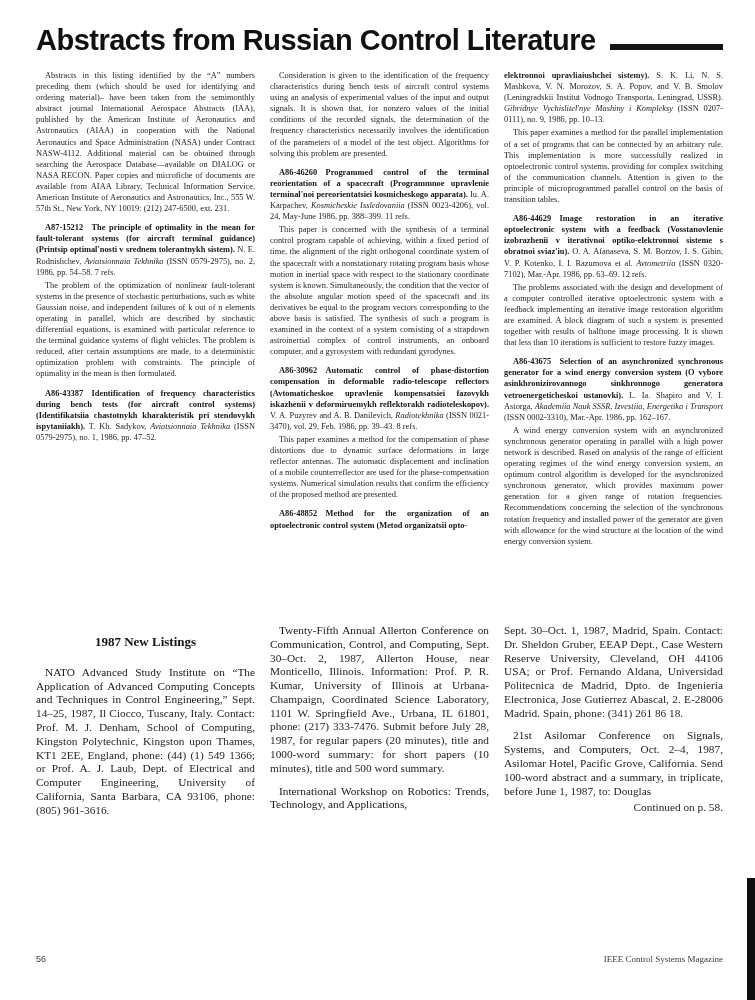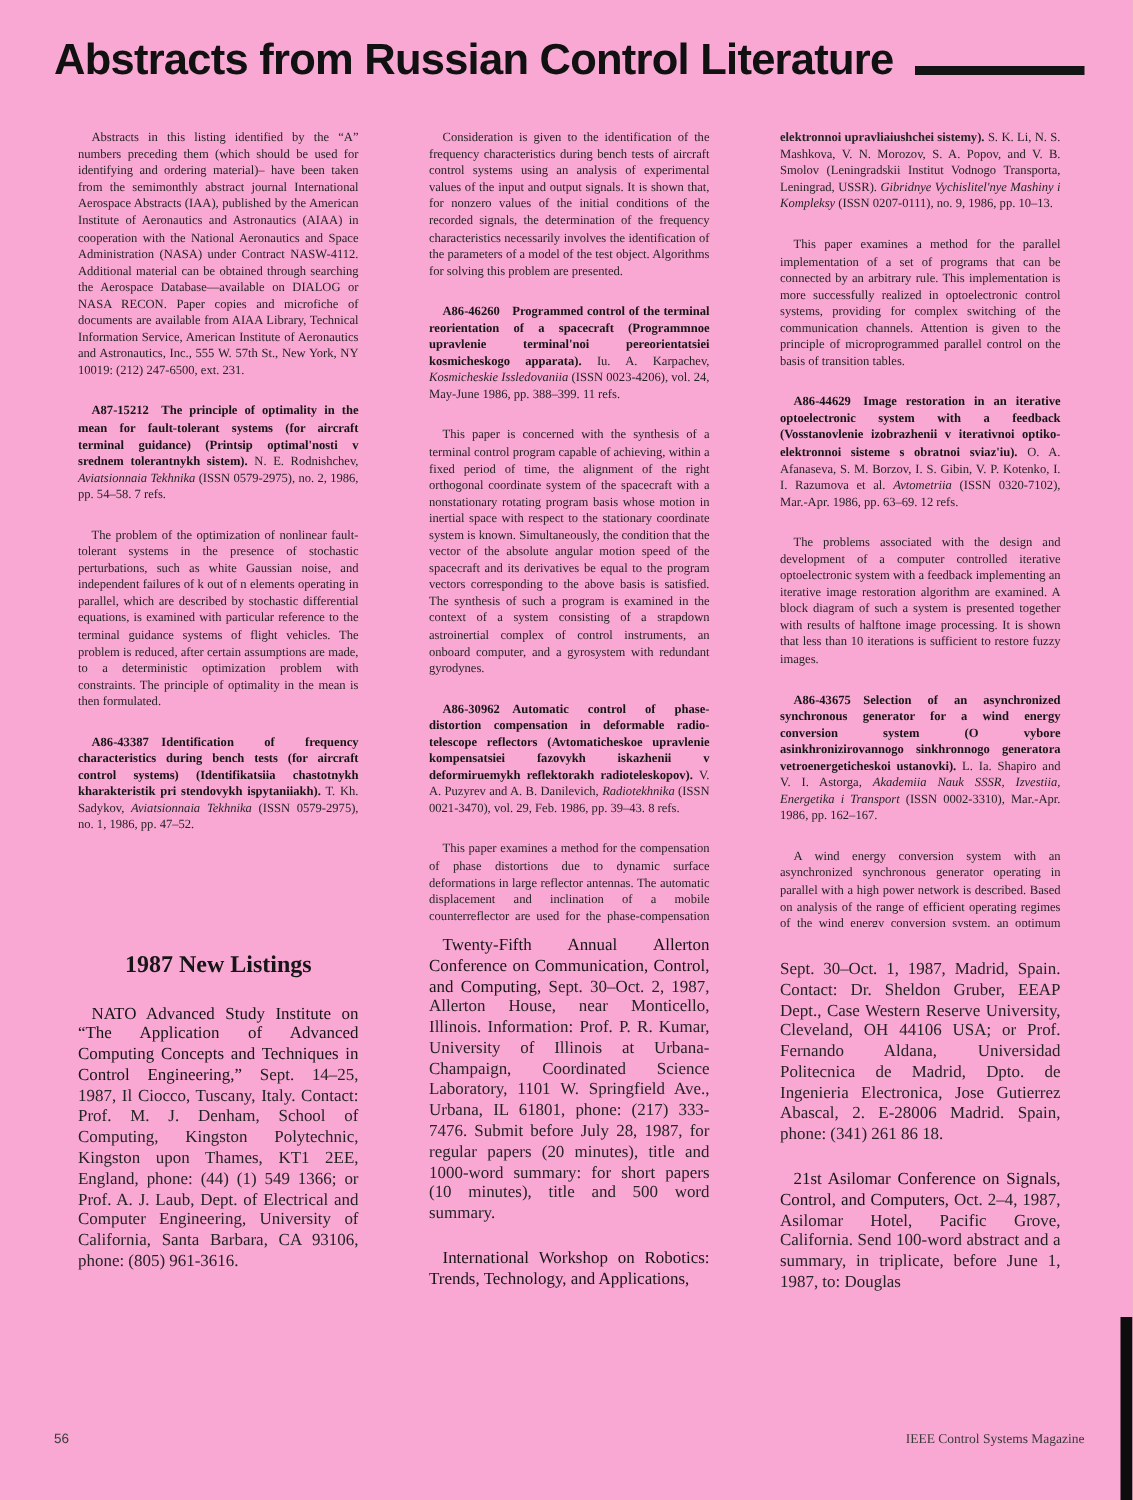--- a/index.html
+++ b/index.html
@@ -5,21 +5,21 @@
   * { box-sizing: border-box; }
   html, body { margin: 0; padding: 0; }
   body {
     width: 755px; height: 1000px;
     background: #c9c7c2;
     font-family: "Liberation Serif", serif;
   }
   .page {
     position: relative;
     width: 755px; height: 1000px;
-    background: #f9a8d4;
+    background: #ffffff;
     color: #242424;
     overflow: hidden;
   }
   .content { padding: 24px 32px 0 36px; }
 
   h1.section-title {
     display: flex;
     align-items: center;
     font-family: "Liberation Sans", sans-serif;
     font-weight: 700;
@@ -38,37 +38,37 @@
   }
 
   .cols { display: flex; gap: 15px; }
   .col { flex: 1; min-width: 0; text-align: justify; overflow: hidden; }
 
   .abstracts .col {
     font-size: 8.4px;
     line-height: 1.32;
     height: 548px;
   }
-  p { margin: 16px; }
+  p { margin: 0; }
   .indent { text-indent: 9px; }
   .entry { margin-top: 8px; }
   .body { margin-top: 2px; }
   .entry b { font-weight: 700; color: #161616; }
   .journal { font-style: italic; }
 
   .calendar { margin-top: 6px; }
   .calendar .col {
     font-size: 11.3px;
     line-height: 1.22;
     height: 238px;
   }
   .new-listings {
     text-align: center;
     font-weight: 700;
-    font-size: 16px;
+    font-size: 13px;
     margin: 10px 0 16px 0;
     color: #161616;
   }
   .cal-entry { margin-top: 9px; }
   .cal-entry:first-child { margin-top: 0; }
   .cal-entry b { font-weight: 400; color: #161616; }
   .continued { text-align: right; margin-top: 3px; }
 
   .footer {
     position: absolute;
@@ -147,21 +147,21 @@
           <p class="cal-entry indent"><b>NATO Advanced Study Institute on “The Application of Advanced Computing Concepts and Techniques in Control Engineering,”</b><span> Sept. 14–25, 1987, Il Ciocco, Tuscany, Italy. Contact: Prof. M. J. Denham, School of Computing, Kingston Polytechnic, Kingston upon Thames, KT1 2EE, England, phone: (44) (1) 549 1366; or Prof. A. J. Laub, Dept. of Electrical and Computer Engineering, University of California, Santa Barbara, CA 93106, phone: (805) 961-3616.</span></p>
         </div>
 
         <div class="col">
           <p class="cal-entry indent"><b>Twenty-Fifth Annual Allerton Conference on Communication, Control, and Computing,</b><span> Sept. 30–Oct. 2, 1987, Allerton House, near Monticello, Illinois. Information: Prof. P. R. Kumar, University of Illinois at Urbana-Champaign, Coordinated Science Laboratory, 1101 W. Springfield Ave., Urbana, IL 61801, phone: (217) 333-7476. Submit before July 28, 1987, for regular papers (20 minutes), title and 1000-word summary: for short papers (10 minutes), title and 500 word summary.</span></p>
           <p class="cal-entry indent"><b>International Workshop on Robotics: Trends, Technology, and Applications,</b></p>
         </div>
 
         <div class="col">
           <p>Sept. 30–Oct. 1, 1987, Madrid, Spain. Contact: Dr. Sheldon Gruber, EEAP Dept., Case Western Reserve University, Cleveland, OH 44106 USA; or Prof. Fernando Aldana, Universidad Politecnica de Madrid, Dpto. de Ingenieria Electronica, Jose Gutierrez Abascal, 2. E-28006 Madrid. Spain, phone: (341) 261 86 18.</p>
-          <p class="cal-entry indent"><b>21st Asilomar Conference on Signals, Control, and Computers,</b><span> Oct. 2–4, 1987, Asilomar Hotel, Pacific Grove, California. Send 100-word abstract and a summary, in triplicate, before June 1, 1987, to: Douglas</span></p>
+          <p class="cal-entry indent"><b>21st Asilomar Conference on Signals, Systems, and Computers,</b><span> Oct. 2–4, 1987, Asilomar Hotel, Pacific Grove, California. Send 100-word abstract and a summary, in triplicate, before June 1, 1987, to: Douglas</span></p>
           <p class="continued">Continued on p. 58.</p>
         </div>
 
       </div>
     </section>
 
   </div>
 
   <div class="footer">
     <span>56</span>

